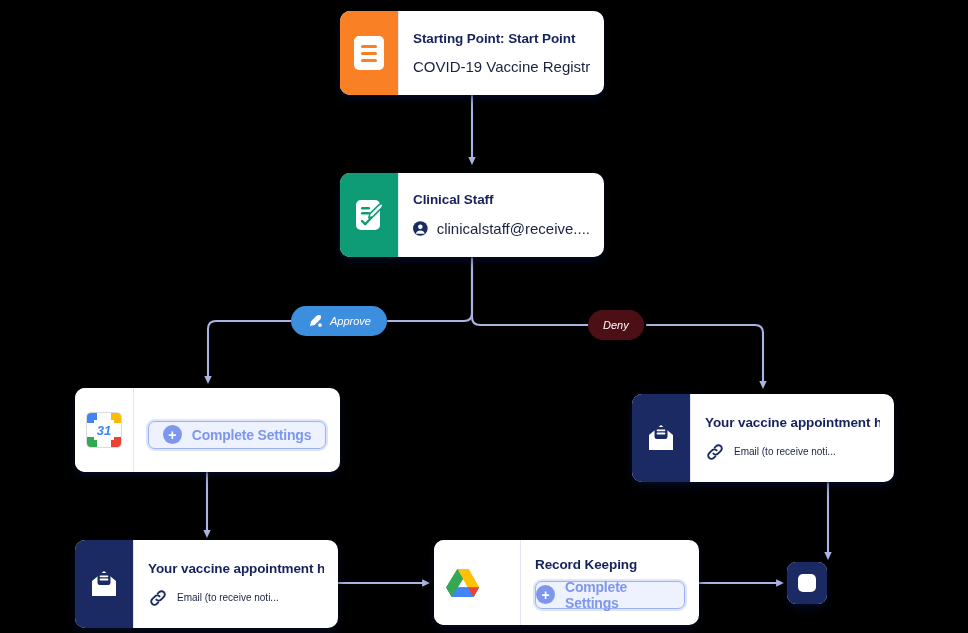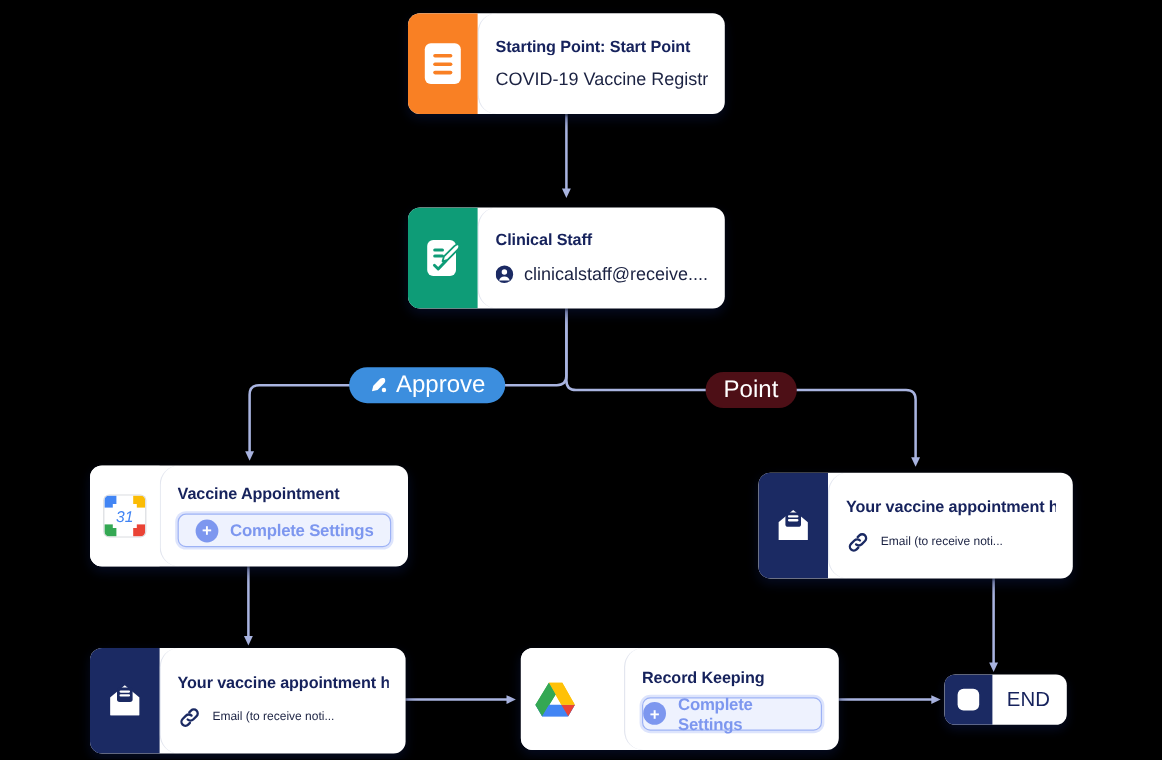--- a/index.html
+++ b/index.html
@@ -27,21 +27,20 @@
     width: 58px;
     flex: 0 0 58px;
     display: flex; align-items: center; justify-content: center;
   }
   .node .body {
     flex: 1 1 auto;
     display: flex; flex-direction: column;
     justify-content: center;
     padding: 16px 14px;
     min-width: 0;
-    border-radius: 16px;
   }
   .node .title {
     font-size: 13.5px; font-weight: bold; color: #16225c;
     letter-spacing: -.1px;
     white-space: nowrap; overflow: hidden; text-overflow: clip;
   }
   .node .sub {
     display: flex; align-items: center; gap: 9px;
     margin-top: 12px;
     font-size: 15px; color: #1b2242;
@@ -58,23 +57,24 @@
   .cell-white  { background: #ffffff; }
 
   
   .badge {
     position: absolute;
     display: flex; align-items: center; gap: 7px;
     height: 30px;
     padding: 0 16px;
     border-radius: 15px;
     color: #ffffff;
-    font-size: 20px;
+    font-size: 11px;
     line-height: 1;
     white-space: nowrap;
+    font-style: italic;
   }
   .badge-approve { background: #3c8ede; }
   .badge-deny    { background: #4d0f16; }
 
   
   .cs-btn {
     display: flex; align-items: center; justify-content: center; gap: 10px;
     height: 28px;
     margin-top: 9px;
     border: 1px solid #9db2f5;
@@ -127,21 +127,21 @@
     width: 34px; height: 34px; position: relative;
     border-radius: 4px; overflow: hidden; background:#fff;
     box-shadow: 0 0 0 1px #dadce0;
   }
   .gcal .tl { position:absolute; left:0; top:0; width:10px; height:10px; background:#4285f4; }
   .gcal .tr { position:absolute; right:0; top:0; width:10px; height:10px; background:#fbbc05; }
   .gcal .bl { position:absolute; left:0; bottom:0; width:10px; height:10px; background:#34a853; }
   .gcal .br { position:absolute; right:0; bottom:0; width:10px; height:10px; background:#ea4335; }
   .gcal .mid { position:absolute; left:7px; top:7px; right:7px; bottom:7px; background:#fff; }
   .gcal .n { position:absolute; inset:0; display:flex; align-items:center; justify-content:center;
-             font-size:13px; font-weight:normal; color:#4285f4; }
+             font-size:13px; font-weight:bold; color:#4285f4; }
 </style>
 </head>
 <body>
 
 <div id="canvas">
 
   <svg class="wires" viewBox="0 0 968 633">
     <defs>
       <marker id="ah" markerWidth="9" markerHeight="9" refX="4.5" refY="4.3" orient="auto" markerUnits="userSpaceOnUse">
         <path d="M0.6,0.6 L8.4,4.3 L0.6,8.0 z" fill="#a9b4e0"></path>
@@ -209,36 +209,35 @@
 
   <div class="badge badge-approve" style="left:291px; top:306px;">
     <svg width="16" height="16" viewBox="0 0 18 18">
       <path d="M14.8 2.2 c1.4 1.4 1.4 3.6 0 5 L8.6 13.4 3.3 14.7 4.6 9.4 10.8 3.2 c1.1-1.1 2.9-1.1 4-1 z" fill="#ffffff"></path>
       <circle cx="14.6" cy="13.6" r="2.1" fill="#ffffff"></circle>
     </svg>
     <span>Approve</span>
   </div>
 
   <div class="badge badge-deny" style="left:588px; top:310px; padding:0 15px;">
-    <span>Point</span>
+    <span>Deny</span>
   </div>
 
   <div class="node" style="left:75px; top:388px; width:265px; height:84px;">
     <div class="iconcell cell-white">
       <span class="gcal">
         <i class="tl"></i>
           <i class="tr"></i>
           <i class="bl"></i>
           <i class="br"></i>
         <i class="mid"></i>
         <i class="n">31</i>
       </span>
     </div>
     <div class="body sep">
-      <div class="title">Vaccine Appointment</div>
       <div class="cs-btn">
         <span class="plus">+</span>
         <span>Complete Settings</span>
       </div>
     </div>
   </div>
 
   <div class="node" style="left:632px; top:394px; width:262px; height:88px;">
     <div class="iconcell cell-navy">
       <svg width="32" height="30" viewBox="0 0 32 30">
@@ -305,16 +304,15 @@
         <span class="plus">+</span>
         <span>Complete Settings</span>
       </div>
     </div>
   </div>
 
   <div class="endnode" style="left:787px; top:562px;">
     <div class="sq">
         <i></i>
       </div>
-    <div class="lbl">END</div>
   </div>
 
 </div>
 
 </body></html>

